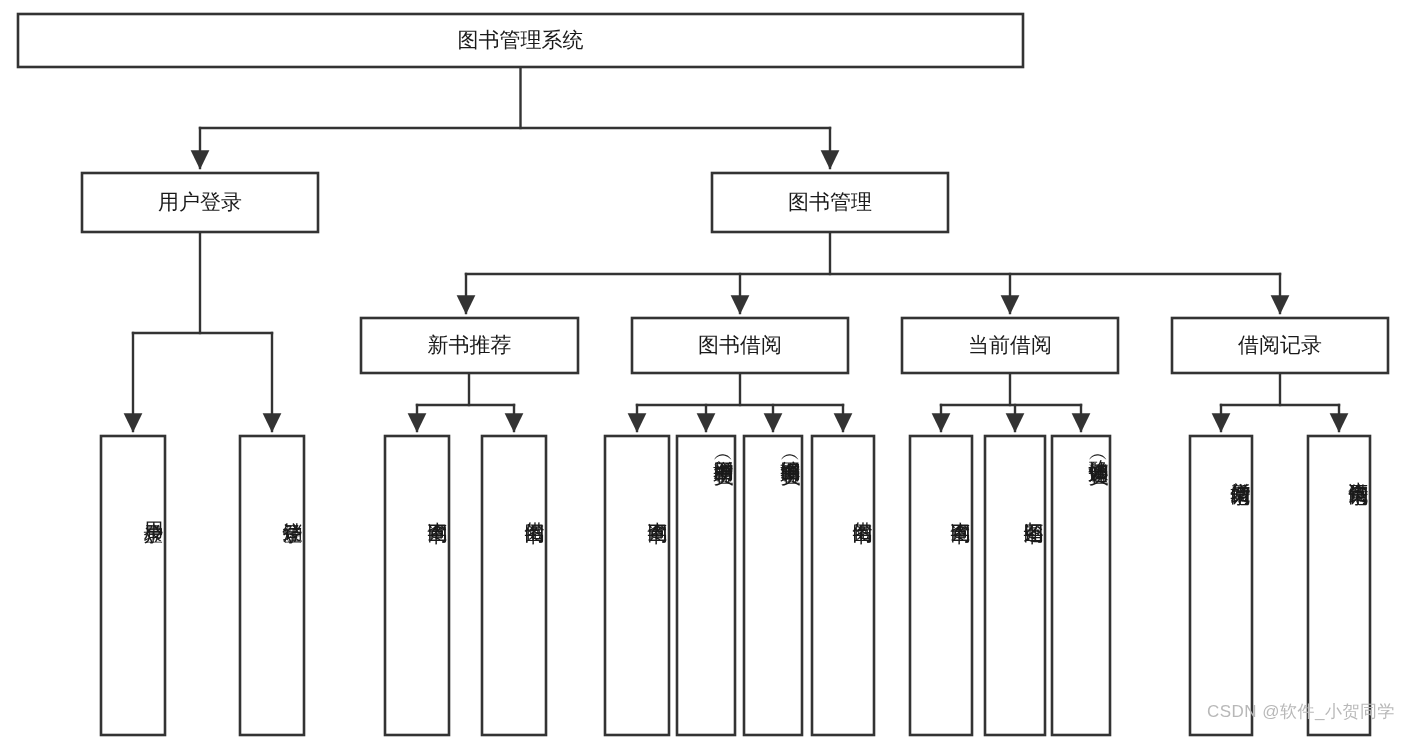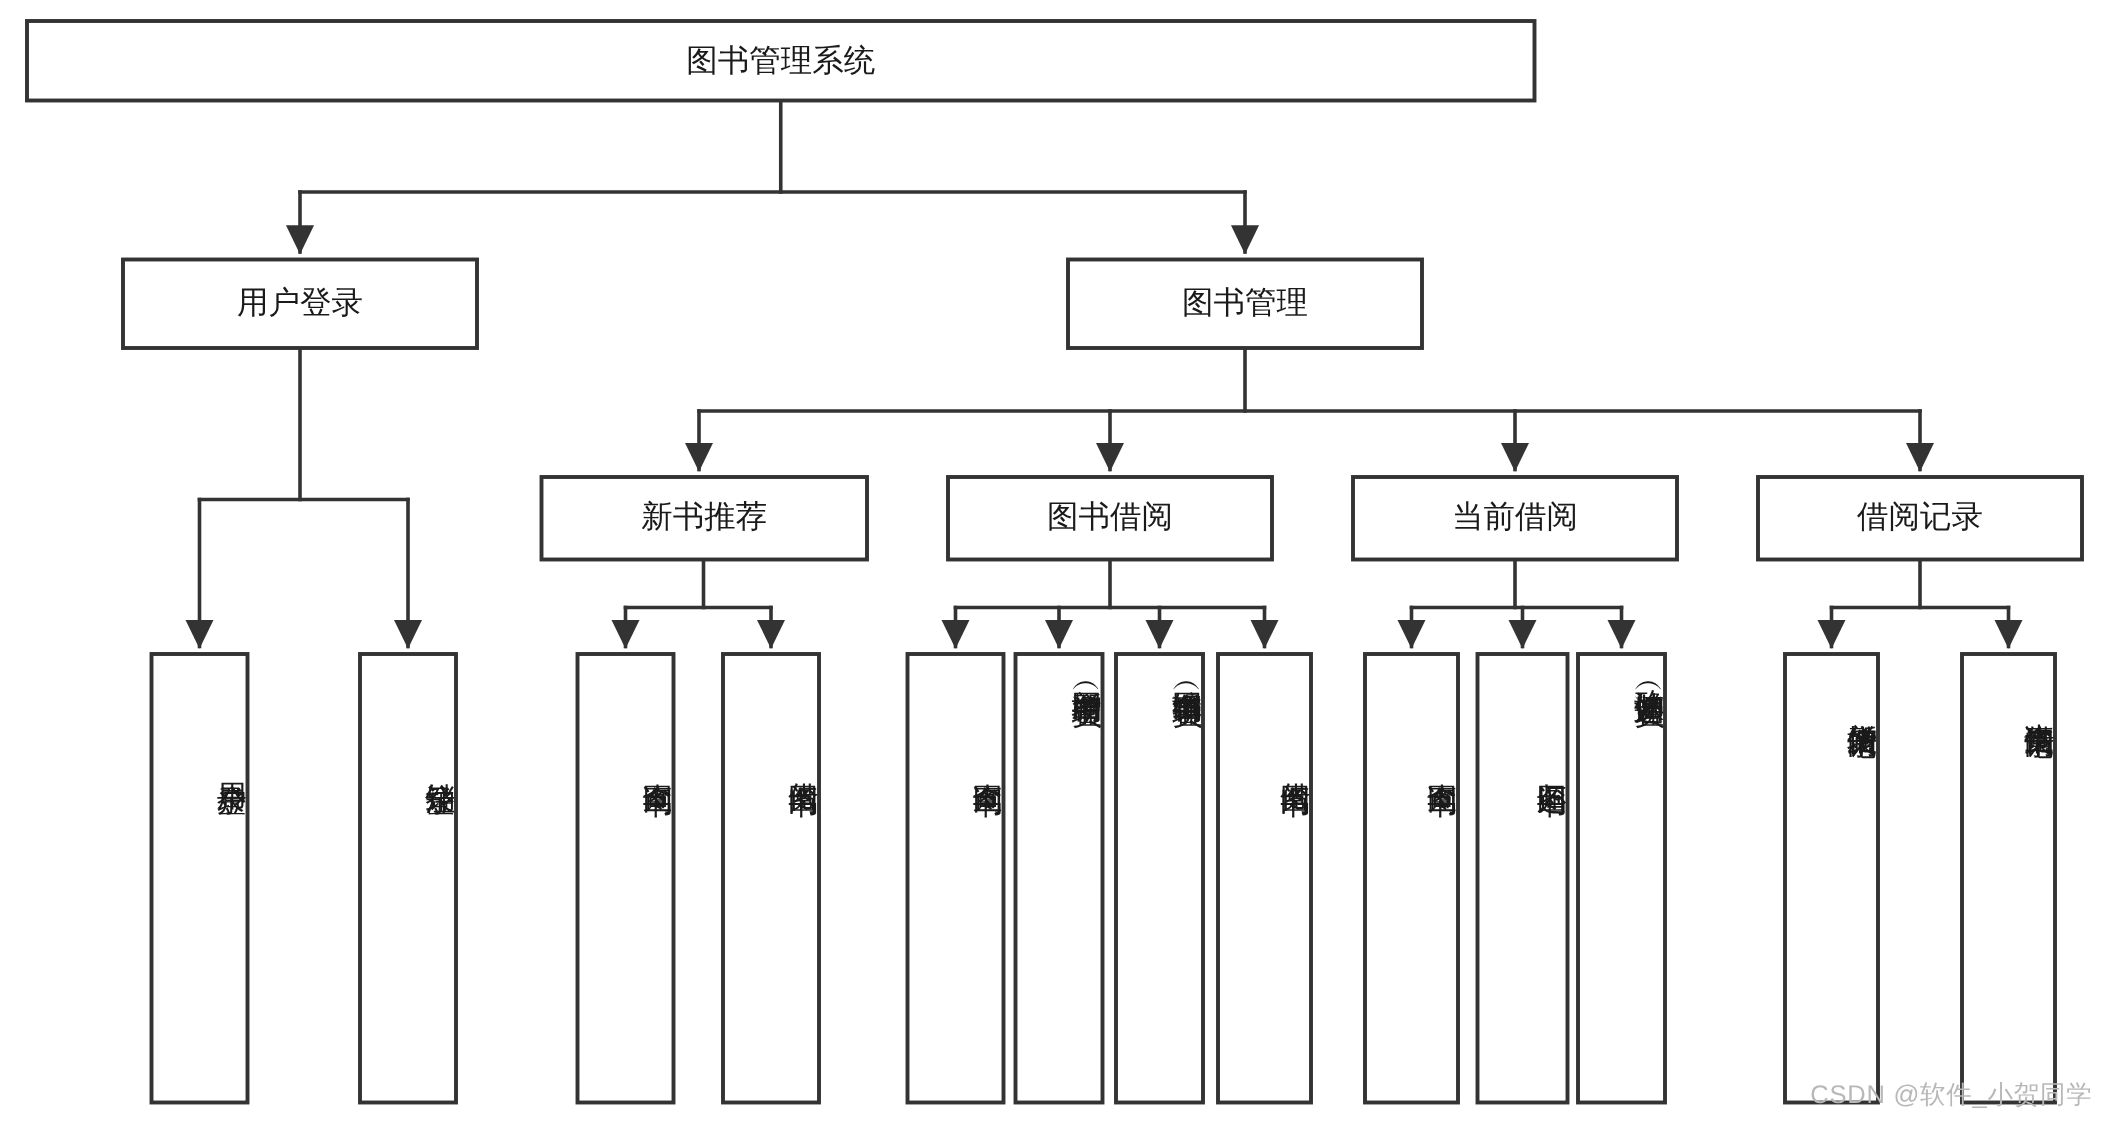--- a/index.html
+++ b/index.html
@@ -52,21 +52,21 @@
     line-height: 1.12;
     writing-mode: vertical-rl;
     text-orientation: upright;
     letter-spacing: 1px;
     white-space: nowrap;
     pointer-events: none;
   }
   .watermark {
     position: absolute;
     right: 10px;
-    bottom: 6px;
+    bottom: 24px;
     font-family: "Liberation Sans", "DejaVu Sans", sans-serif;
     font-size: 17px;
     color: #b8b8b8;
     letter-spacing: 0.5px;
     white-space: nowrap;
   }
 </style>
 </head>
 <body>
 

